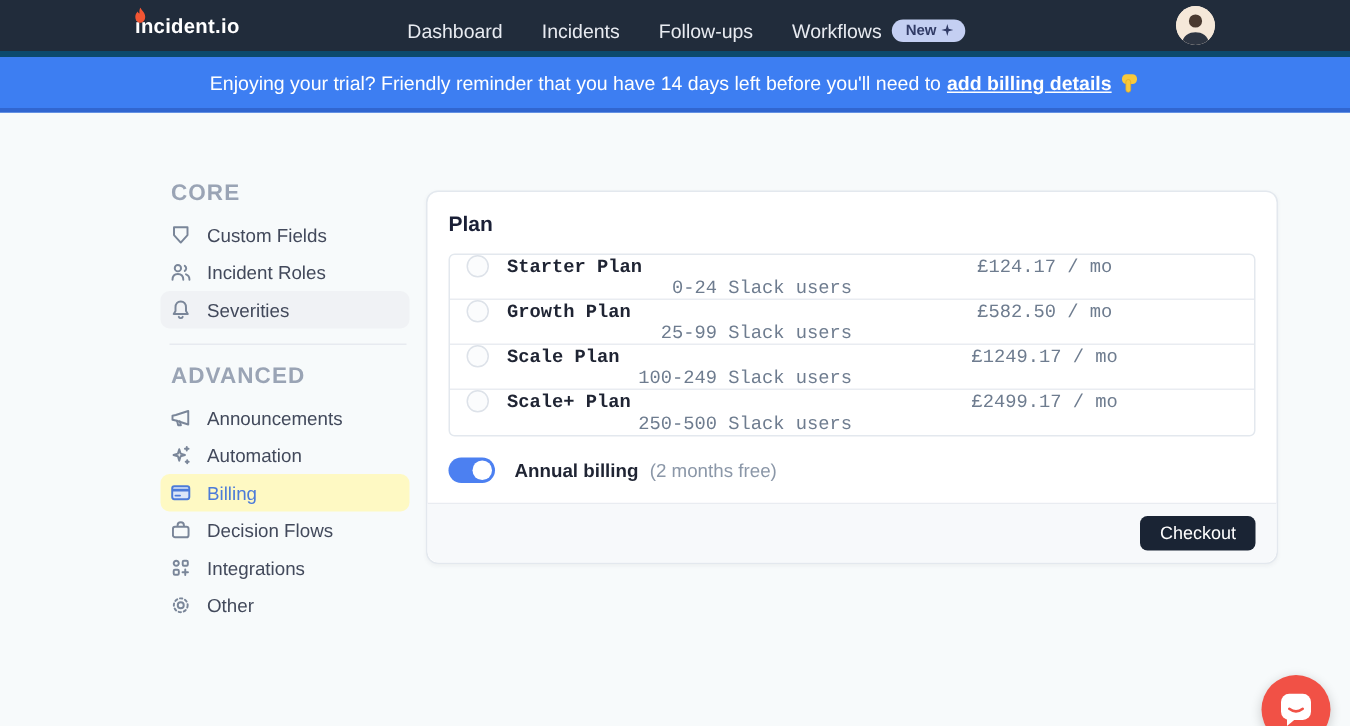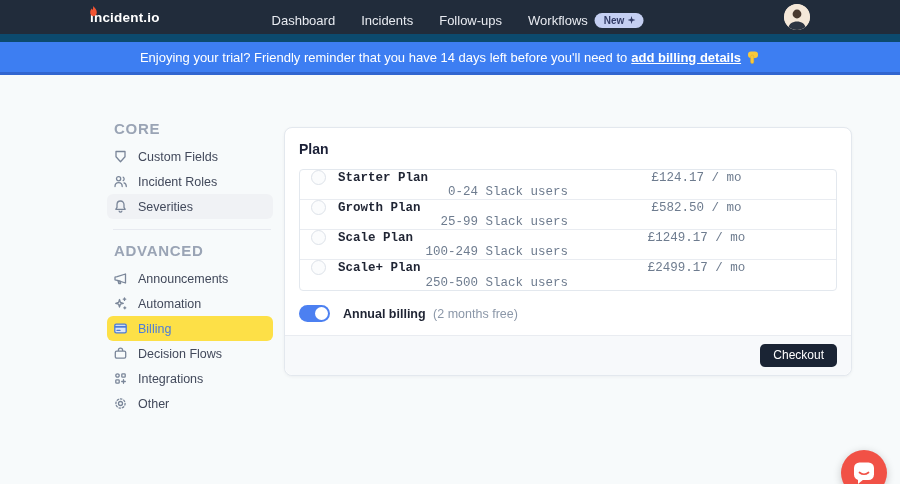--- a/index.html
+++ b/index.html
@@ -31,21 +31,21 @@
     border-radius:9px; padding:2px 8px 2px 9px; display:inline-flex; align-items:center; gap:3px;
   }
   .avatar {
     margin-left:auto; width:26px; height:26px; border-radius:50%;
     background:#f5e8d9; overflow:hidden; position:relative; cursor:pointer; flex:0 0 auto;
   }
 
   
   .banner {
     height:41px; background:#3d7ef2;
-    border-top:8px solid #0c4a6e; border-bottom:3px solid #3166d0;
+    border-top:4px solid #0c4a6e; border-bottom:3px solid #3166d0;
     display:flex; align-items:center; justify-content:center;
     color:#ffffff; font-size:13px;
   }
   .banner a, .banner .banner-link {
     color:#ffffff; font-weight:bold; text-decoration:underline; cursor:pointer; margin-left:4px;
   }
   .banner .emoji { margin-left:5px; display:inline-flex; }
 
   
   .sidebar { position:absolute; left:107px; top:120px; width:166px; }
@@ -53,21 +53,21 @@
     font-size:15px; font-weight:bold; letter-spacing:0.7px;
     color:#9aa4b5; padding:0 0 7px 7px; text-transform:uppercase;
   }
   .side-item {
     height:25px; display:flex; align-items:center;
     padding:0 8px 0 6px; border-radius:6px; cursor:pointer;
     color:#42495b; font-size:12.5px; font-weight:500;
   }
   .side-item .icon { width:15px; height:15px; margin-right:10px; color:#7a8699; display:flex; align-items:center; justify-content:center; }
   .side-item.hovered { background:#f0f2f5; }
-  .side-item.active { background:#fde047; color:#4c7bd9; }
+  .side-item.active { background:#fef9c3; color:#4c7bd9; }
   .side-item.active .icon { color:#4c7bd9; }
   .side-divider { height:1px; background:#e7eaf0; margin:10px 0 12px 6px; width:158px; }
 
   
   .card {
     position:absolute; left:284px; top:127px; width:568px;
     background:#ffffff; border:1px solid #e3e8ee; border-radius:8px;
     box-shadow:0 1px 3px rgba(60,66,87,0.06);
   }
   .card-body { padding:13px 14px 13px 14px; }

